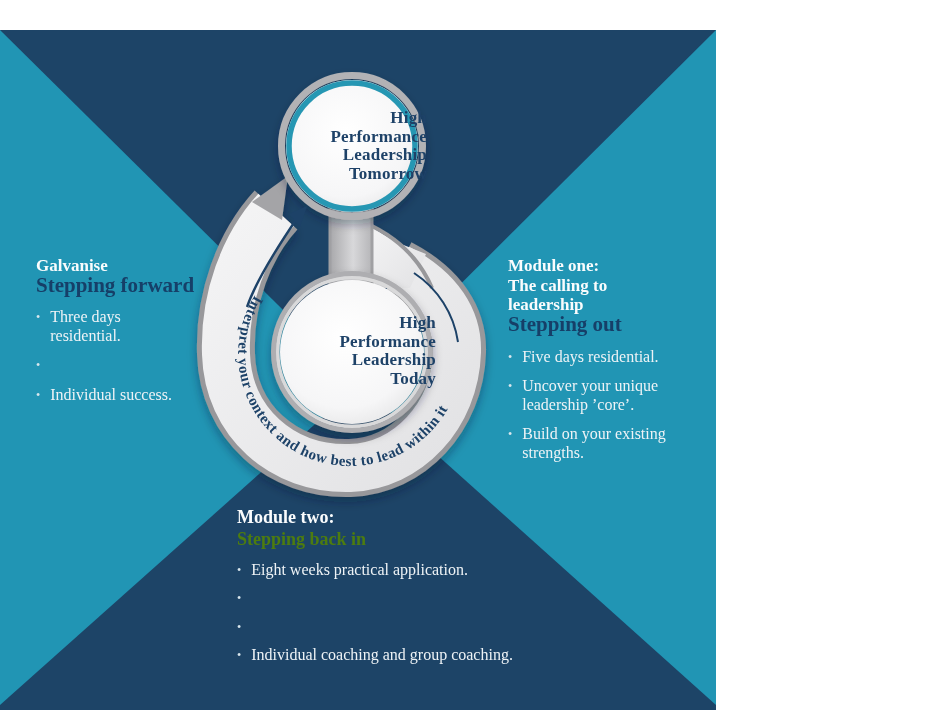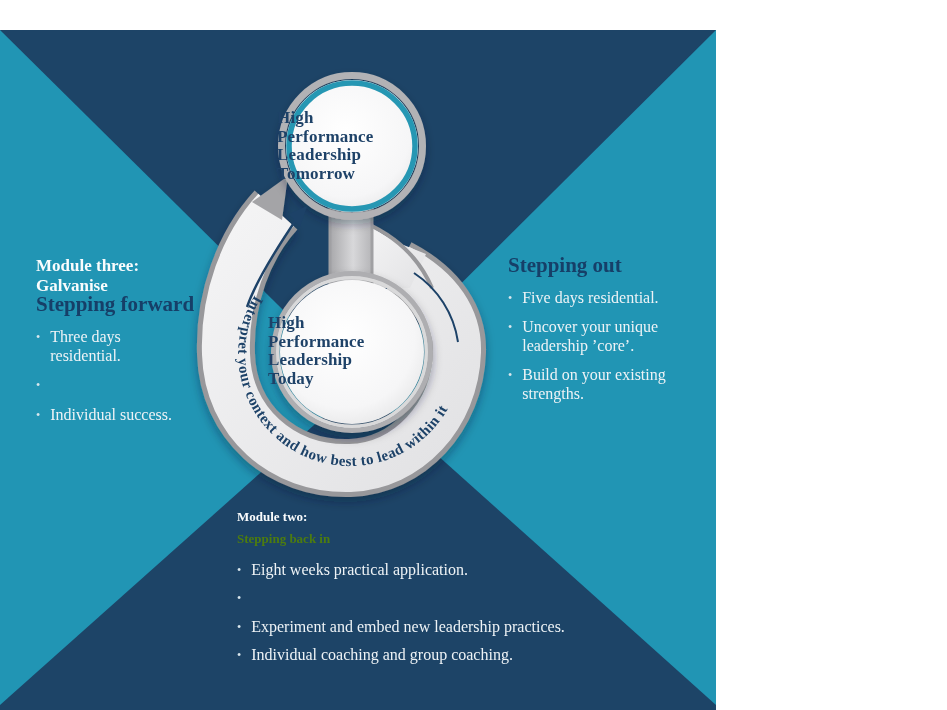--- a/index.html
+++ b/index.html
@@ -5,41 +5,41 @@
   html,body{margin:0;padding:0;background:#ffffff;}
   #stage{
     position:relative;width:947px;height:710px;background:#ffffff;overflow:hidden;
     font-family:"Liberation Serif","DejaVu Serif",serif;
   }
   #graphic{position:absolute;left:0;top:30px;width:716px;height:680px;}
   #graphic svg{position:absolute;left:0;top:0;}
 
   
   .circle-label{
-    position:absolute;display:flex;flex-direction:column;justify-content:center;align-items:flex-start;
+    position:absolute;display:flex;flex-direction:column;justify-content:center;align-items:flex-end;
     text-align:center;color:#1e4268;font-weight:bold;font-size:17px;line-height:18.5px;letter-spacing:.2px;
   }
   #top-circle-label{left:277px;top:70px;width:150px;height:92px;}
   #middle-circle-label{left:268px;top:278px;width:168px;height:86px;}
 
   
   .module{position:absolute;color:#eef3f6;}
   .module .title{font-weight:bold;font-size:17px;line-height:19.7px;color:#fafcfd;}
   .module .subtitle{font-weight:bold;font-size:21px;line-height:19.7px;}
   .subtitle-navy{color:#163f68;}
   .subtitle-teal{color:#4d7c0f;}
   .bullets{margin-top:13px;}
   .bullet{display:flex;gap:10px;margin-bottom:11px;font-size:16px;line-height:18.5px;}
   .bullet .dot{flex:0 0 auto;font-size:12px;line-height:18.5px;color:#d9e7ee;}
   .btxt{white-space:pre-line;}
 
   #module-three{left:36px;top:226px;width:212px;}
   #module-one{left:508px;top:226px;width:196px;}
   #module-two{left:237px;top:476px;width:430px;}
-  #module-two .title,#module-two .subtitle{font-size:13px;line-height:22.4px;}
+  #module-two .title,#module-two .subtitle{font-size:18px;line-height:22.4px;}
   #module-two .bullets{margin-top:10px;}
   #module-two .bullet{margin-bottom:10px;}
 </style>
 </head>
 <body>
 
 <div id="stage">
   <div id="graphic">
 
     <svg width="716" height="680" viewBox="0 0 716 680">
@@ -112,41 +112,45 @@
       </div>
     <div class="circle-label" id="middle-circle-label">
         <div>High</div>
         <div>Performance</div>
         <div>Leadership</div>
         <div>Today</div>
       </div>
 
     <div class="module" id="module-three">
       <div class="title">
-          <div>Module three:</div>
           <div>Galvanise</div>
         </div>
       <div class="subtitle subtitle-navy">Stepping forward</div>
       <div class="bullets">
           <div class="bullet">
             <span class="dot">•</span>
             <span class="btxt">Three days
 residential.</span>
           </div>
           <div class="bullet">
             <span class="dot">•</span>
           </div>
           <div class="bullet">
             <span class="dot">•</span>
             <span class="btxt">Individual success.</span>
           </div>
         </div>
     </div>
 
     <div class="module" id="module-one">
+      <div class="title">
+          <div>Module one:</div>
+          <div>The calling to</div>
+          <div>leadership</div>
+        </div>
       <div class="subtitle subtitle-navy">Stepping out</div>
       <div class="bullets">
           <div class="bullet">
             <span class="dot">•</span>
             <span class="btxt">Five days residential.</span>
           </div>
           <div class="bullet">
             <span class="dot">•</span>
             <span class="btxt">Uncover your unique
 leadership ’core’.</span>
@@ -167,21 +171,20 @@
       <div class="bullets">
           <div class="bullet">
             <span class="dot">•</span>
             <span class="btxt">Eight weeks practical application.</span>
           </div>
           <div class="bullet">
             <span class="dot">•</span>
           </div>
           <div class="bullet">
             <span class="dot">•</span>
-            <span class="btxt">Experiment and embed new leadership practices.</span>
           </div>
           <div class="bullet">
             <span class="dot">•</span>
             <span class="btxt">Individual coaching and group coaching.</span>
           </div>
         </div>
     </div>
 
   </div>
 </div>

